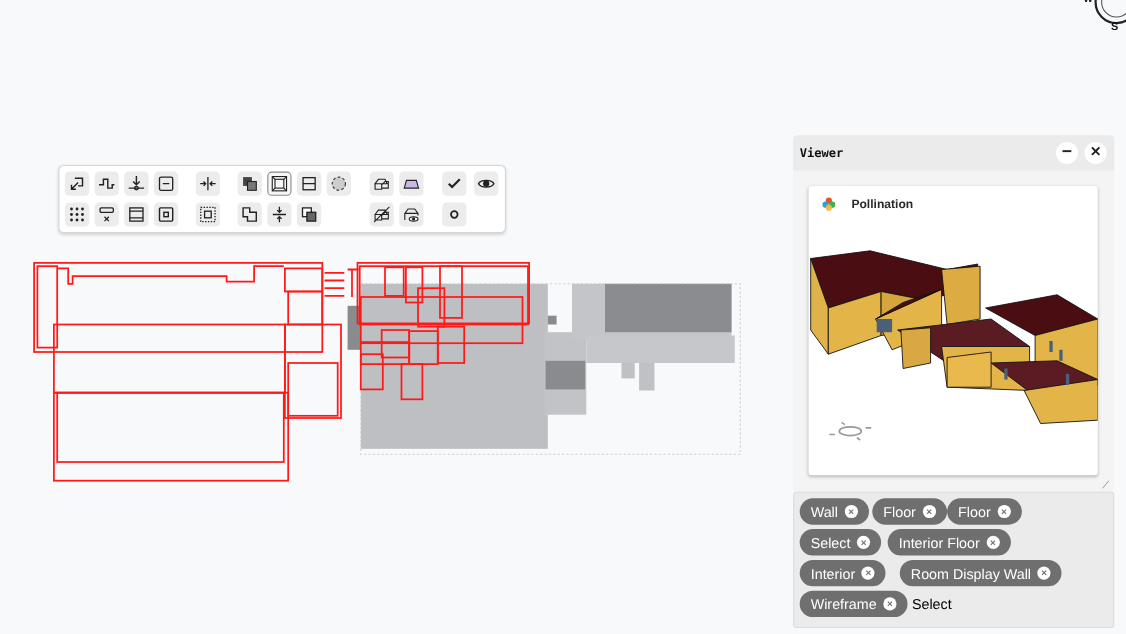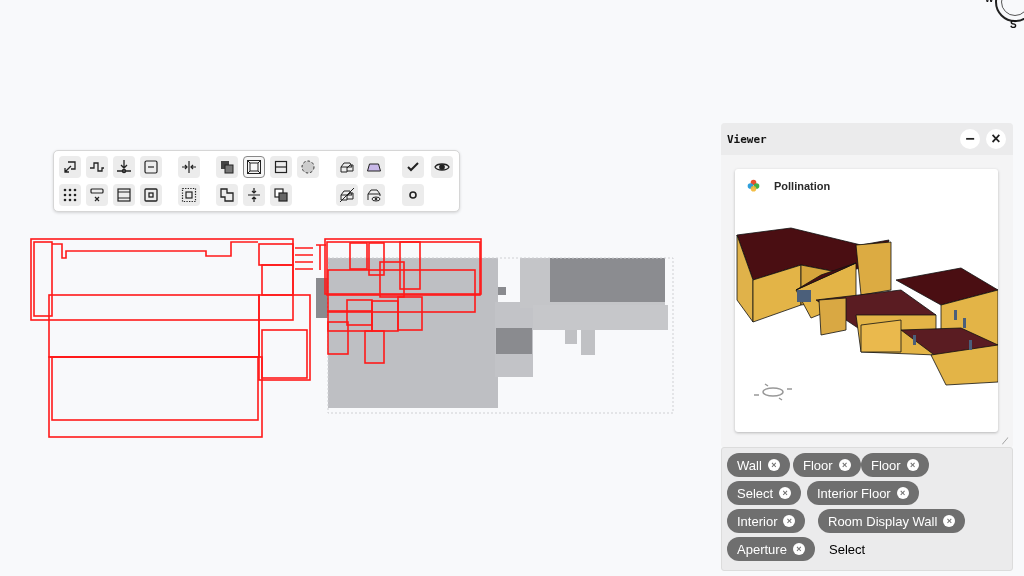--- a/index.html
+++ b/index.html
@@ -296,17 +296,17 @@
     </div>
   <div class="chip" style="left:5px;top:61px">
       <span>Interior</span>
       <span class="x">×</span>
     </div>
   <div class="chip" style="left:96px;top:61px">
       <span>Room Display Wall</span>
       <span class="x">×</span>
     </div>
   <div class="chip" style="left:5px;top:89px">
-      <span>Aperture</span>
+      <span>Wireframe</span>
       <span class="x">×</span>
     </div>
   <span class="select-ph">Select</span>
 </div>
 
 </body></html>

